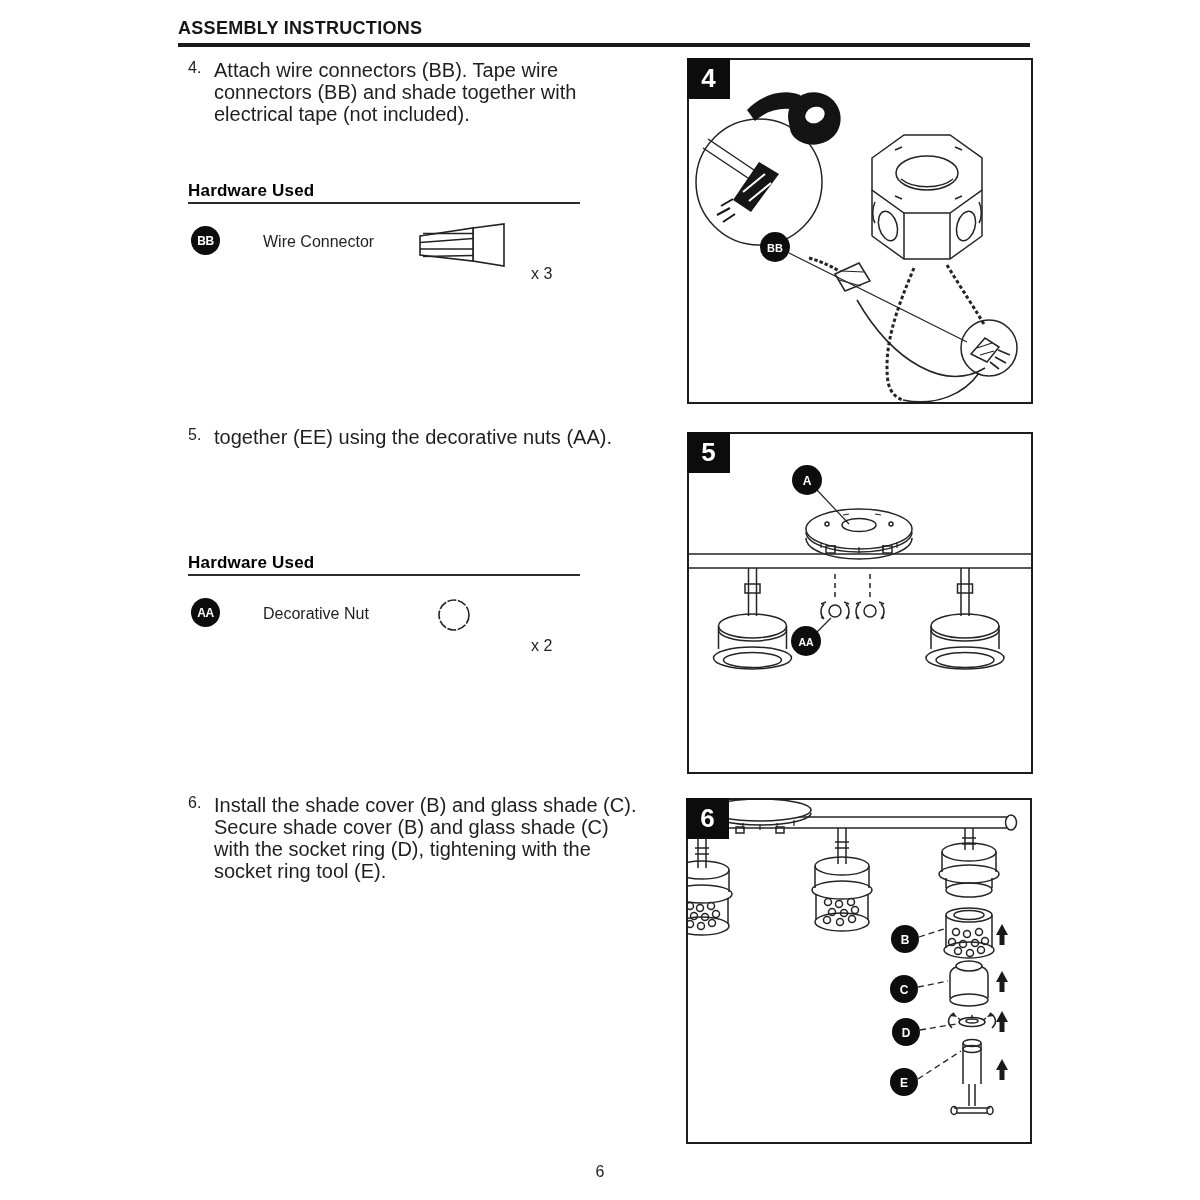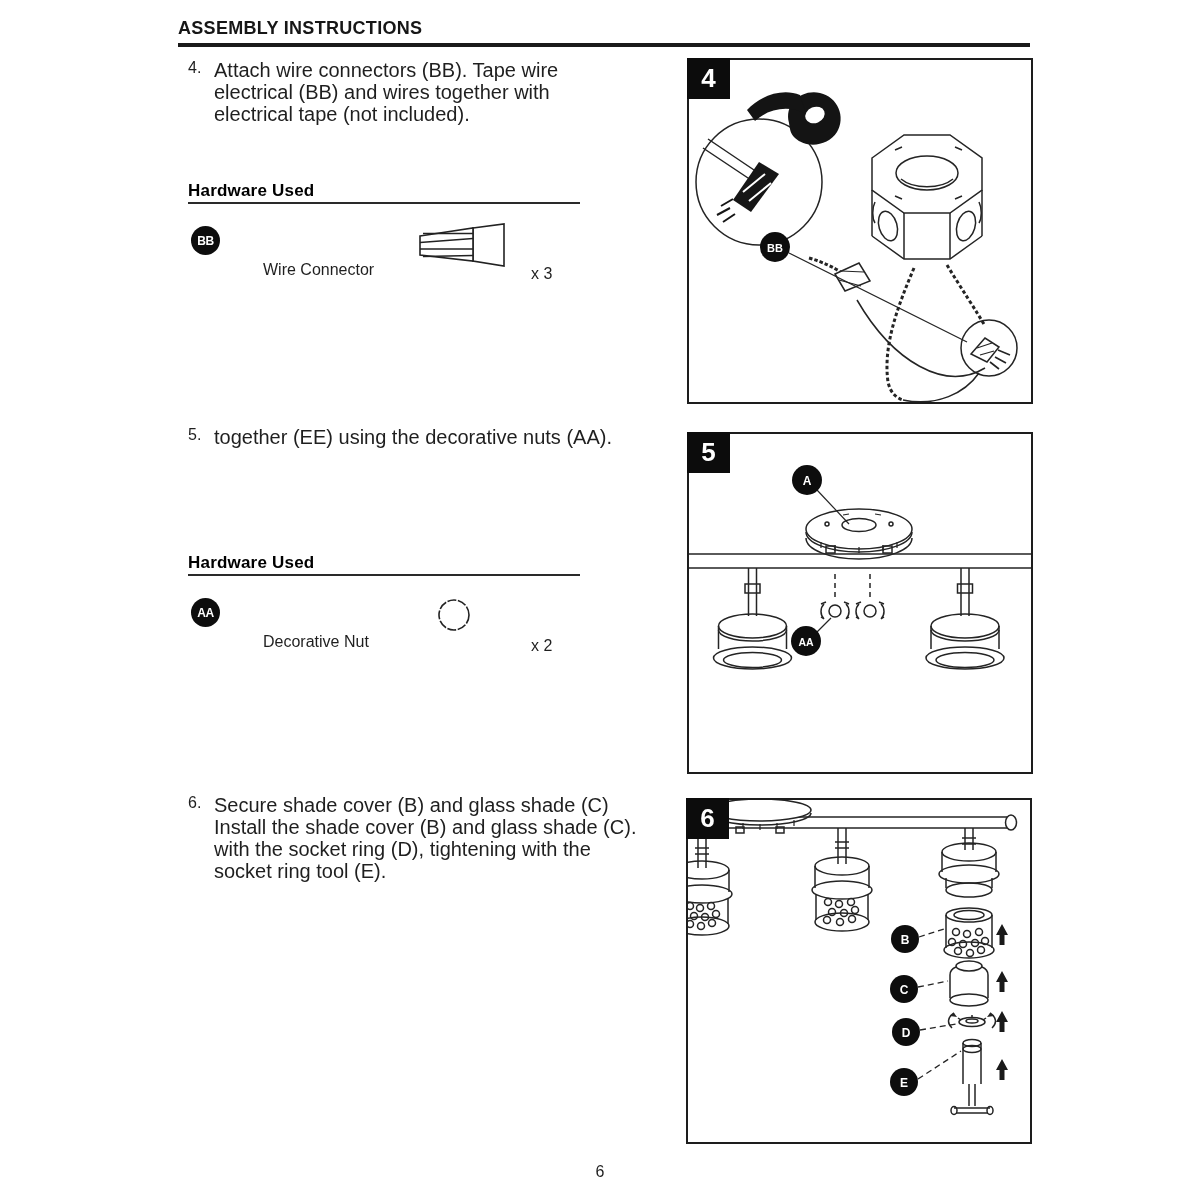--- a/index.html
+++ b/index.html
@@ -9,21 +9,21 @@
   .doc-title{font-size:18px;font-weight:bold;letter-spacing:.3px;color:#161616;}
   .title-rule{background:#1a1a1a;height:4px;}
   .step-num{font-size:16px;color:#1f1f1f;width:26px;}
   .step-line{font-size:20px;line-height:22px;white-space:nowrap;color:#1f1f1f;}
   .step{display:flex;}
   .hw-heading{font-size:17px;font-weight:bold;color:#000000;letter-spacing:.2px;}
   .hw-rule{background:#2a2a2a;height:2px;}
   .hw-badge{width:29px;height:29px;border-radius:50%;background:#0d0d0d;color:#fff;
             font-size:12px;font-weight:bold;display:flex;align-items:center;justify-content:center;
             letter-spacing:-.5px;}
-  .hw-label{font-size:16px;color:#1f1f1f;margin-top:28px;}
+  .hw-label{font-size:16px;color:#1f1f1f;}
   .hw-qty{font-size:16px;color:#1f1f1f;margin-top:32px;}
   .figure{border:2px solid #1d1d1d;background:#fff;}
   .fig-badge{position:absolute;left:-2px;top:-2px;width:43px;height:41px;background:#0c0c0c;
              color:#fff;font-size:26px;font-weight:bold;display:flex;align-items:center;
              justify-content:center;z-index:3;}
   .fig-svg{position:absolute;left:0;top:0;}
   .page-num{width:100%;text-align:center;font-size:16px;color:#1f1f1f;}
   svg text.callout{font-family:"Liberation Sans",sans-serif;font-weight:bold;fill:#ffffff;}
 </style>
 </head>
@@ -31,21 +31,21 @@
 
 <div class="page">
 
   <div class="abs doc-title" style="left:178px;top:18px;">ASSEMBLY INSTRUCTIONS</div>
   <div class="abs title-rule" style="left:178px;top:43px;width:852px;"></div>
 
   <div class="abs step" style="left:188px;top:59px;">
     <div class="step-num">4.</div>
     <div>
       <div class="step-line">Attach wire connectors (BB). Tape wire</div>
-      <div class="step-line">electrical (BB) and wires together with</div>
+      <div class="step-line">connectors (BB) and shade together with</div>
       <div class="step-line">electrical tape (not included).</div>
     </div>
   </div>
 
   <div class="abs hw-heading" style="left:188px;top:181px;">Hardware Used</div>
   <div class="abs hw-rule" style="left:188px;top:202px;width:392px;"></div>
   <div class="abs hw-badge" style="left:191px;top:226px;">BB</div>
   <div class="abs hw-label" style="left:263px;top:233px;">Wire Connector</div>
   <svg class="abs" style="left:413px;top:220px;" width="100" height="50" viewBox="0 0 100 50">
     <g stroke="#222" stroke-width="1.6" fill="#fff">
@@ -68,22 +68,22 @@
   <div class="abs hw-badge" style="left:191px;top:598px;">AA</div>
   <div class="abs hw-label" style="left:263px;top:605px;">Decorative Nut</div>
   <svg class="abs" style="left:436px;top:597px;" width="36" height="36" viewBox="0 0 36 36">
     <circle cx="18" cy="18" r="15" fill="#fff" stroke="#222" stroke-width="1.6" stroke-dasharray="9 1.6"></circle>
   </svg>
   <div class="abs hw-qty" style="left:531px;top:605px;">x 2</div>
 
   <div class="abs step" style="left:188px;top:794px;">
     <div class="step-num">6.</div>
     <div>
+      <div class="step-line">Install the shade cover (B) and glass shade (C).</div>
       <div class="step-line">Secure shade cover (B) and glass shade (C)</div>
-      <div class="step-line">Install the shade cover (B) and glass shade (C).</div>
       <div class="step-line">with the socket ring (D), tightening with the</div>
       <div class="step-line">socket ring tool (E).</div>
     </div>
   </div>
 
   <div class="abs figure" style="left:687px;top:58px;width:342px;height:342px;">
     <svg class="fig-svg" width="342" height="342" viewBox="0 0 342 342">
       <g stroke="#242424" stroke-width="1.5" fill="none">
 
         <circle cx="70" cy="122" r="63"></circle>

